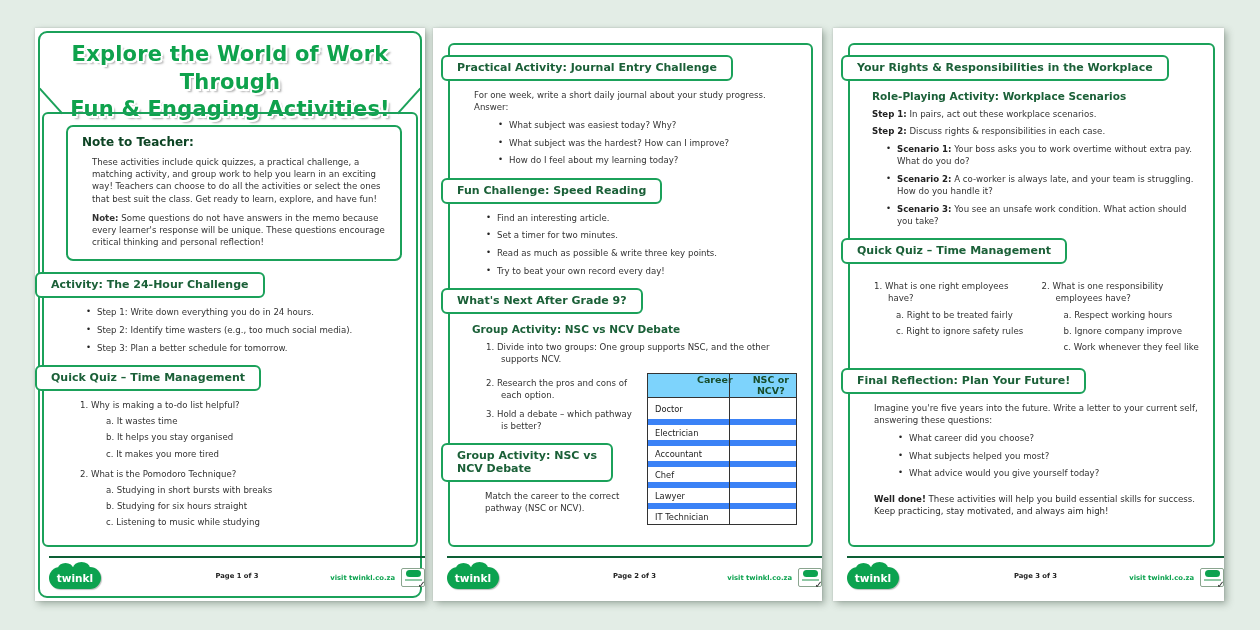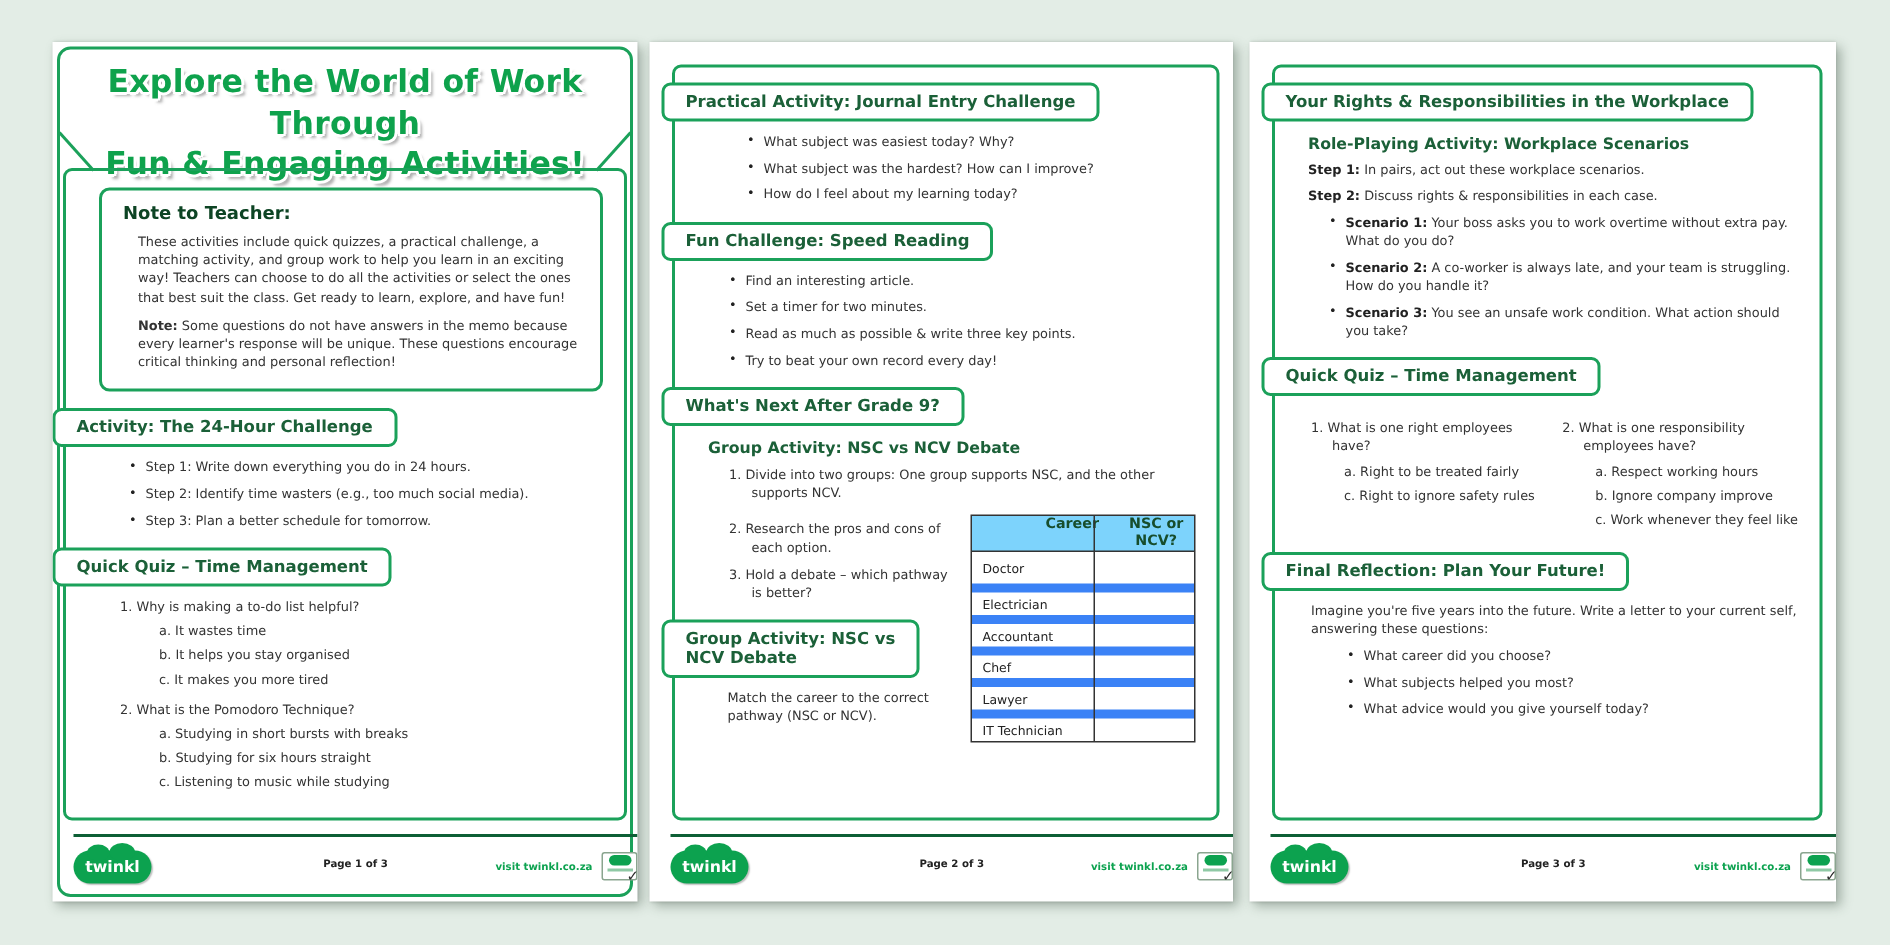--- a/index.html
+++ b/index.html
@@ -171,20 +171,21 @@
           <span class="bline"></span>
           <span class="bcheck">✓</span>
         </span>
     </div>
   </div>
 </div>
 
 <div class="page" id="p2">
   <div class="frame-content">
     <div class="hbox first">Practical Activity: Journal Entry Challenge</div>
+    <div class="p maxw300" style="margin-left:2px">For one week, write a short daily journal about your study progress. Answer:</div>
     <div class="blist-deep">
         <div class="bullet">What subject was easiest today? Why?</div>
         <div class="bullet">What subject was the hardest? How can I improve?</div>
         <div class="bullet">How do I feel about my learning today?</div>
       </div>
 
     <div class="hbox">Fun Challenge: Speed Reading</div>
     <div class="blist-mid">
         <div class="bullet">Find an interesting article.</div>
         <div class="bullet">Set a timer for two minutes.</div>
@@ -266,20 +267,21 @@
         </div>
     </div>
 
     <div class="hbox">Final Reflection: Plan Your Future!</div>
     <div class="p" style="margin-left:2px">Imagine you're five years into the future. Write a letter to your current self, answering these questions:</div>
     <div class="blist-deep">
         <div class="bullet">What career did you choose?</div>
         <div class="bullet">What subjects helped you most?</div>
         <div class="bullet">What advice would you give yourself today?</div>
       </div>
+    <div class="closing"><b>Well done!</b><span> These activities will help you build essential skills for success. Keep practicing, stay motivated, and always aim high!</span></div>
   </div>
 
   <div class="footer">
     <div class="logo">
         <span>twinkl</span>
       </div>
     <div class="fcenter">Page 3 of 3</div>
     <div class="fright">
       <span class="visit">visit twinkl.co.za</span>
       <span class="badge">

